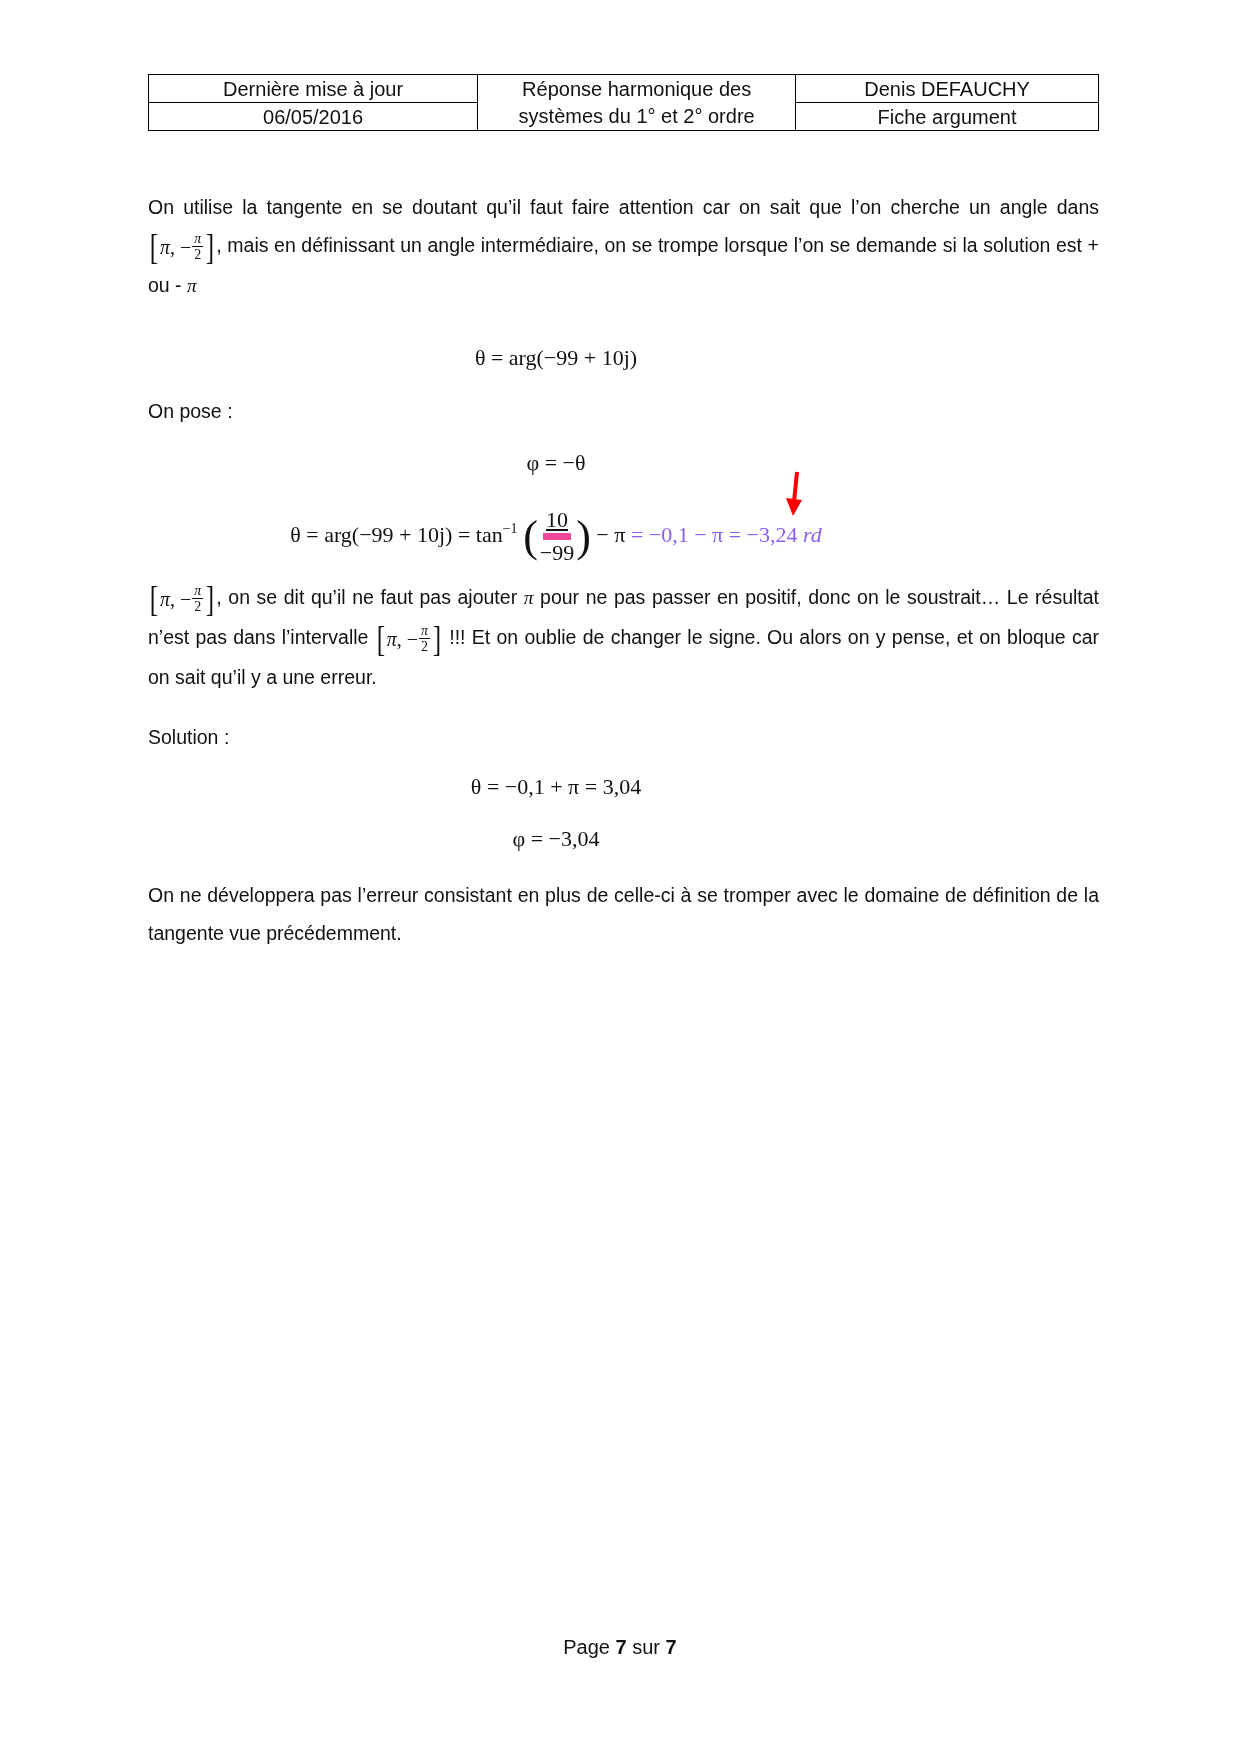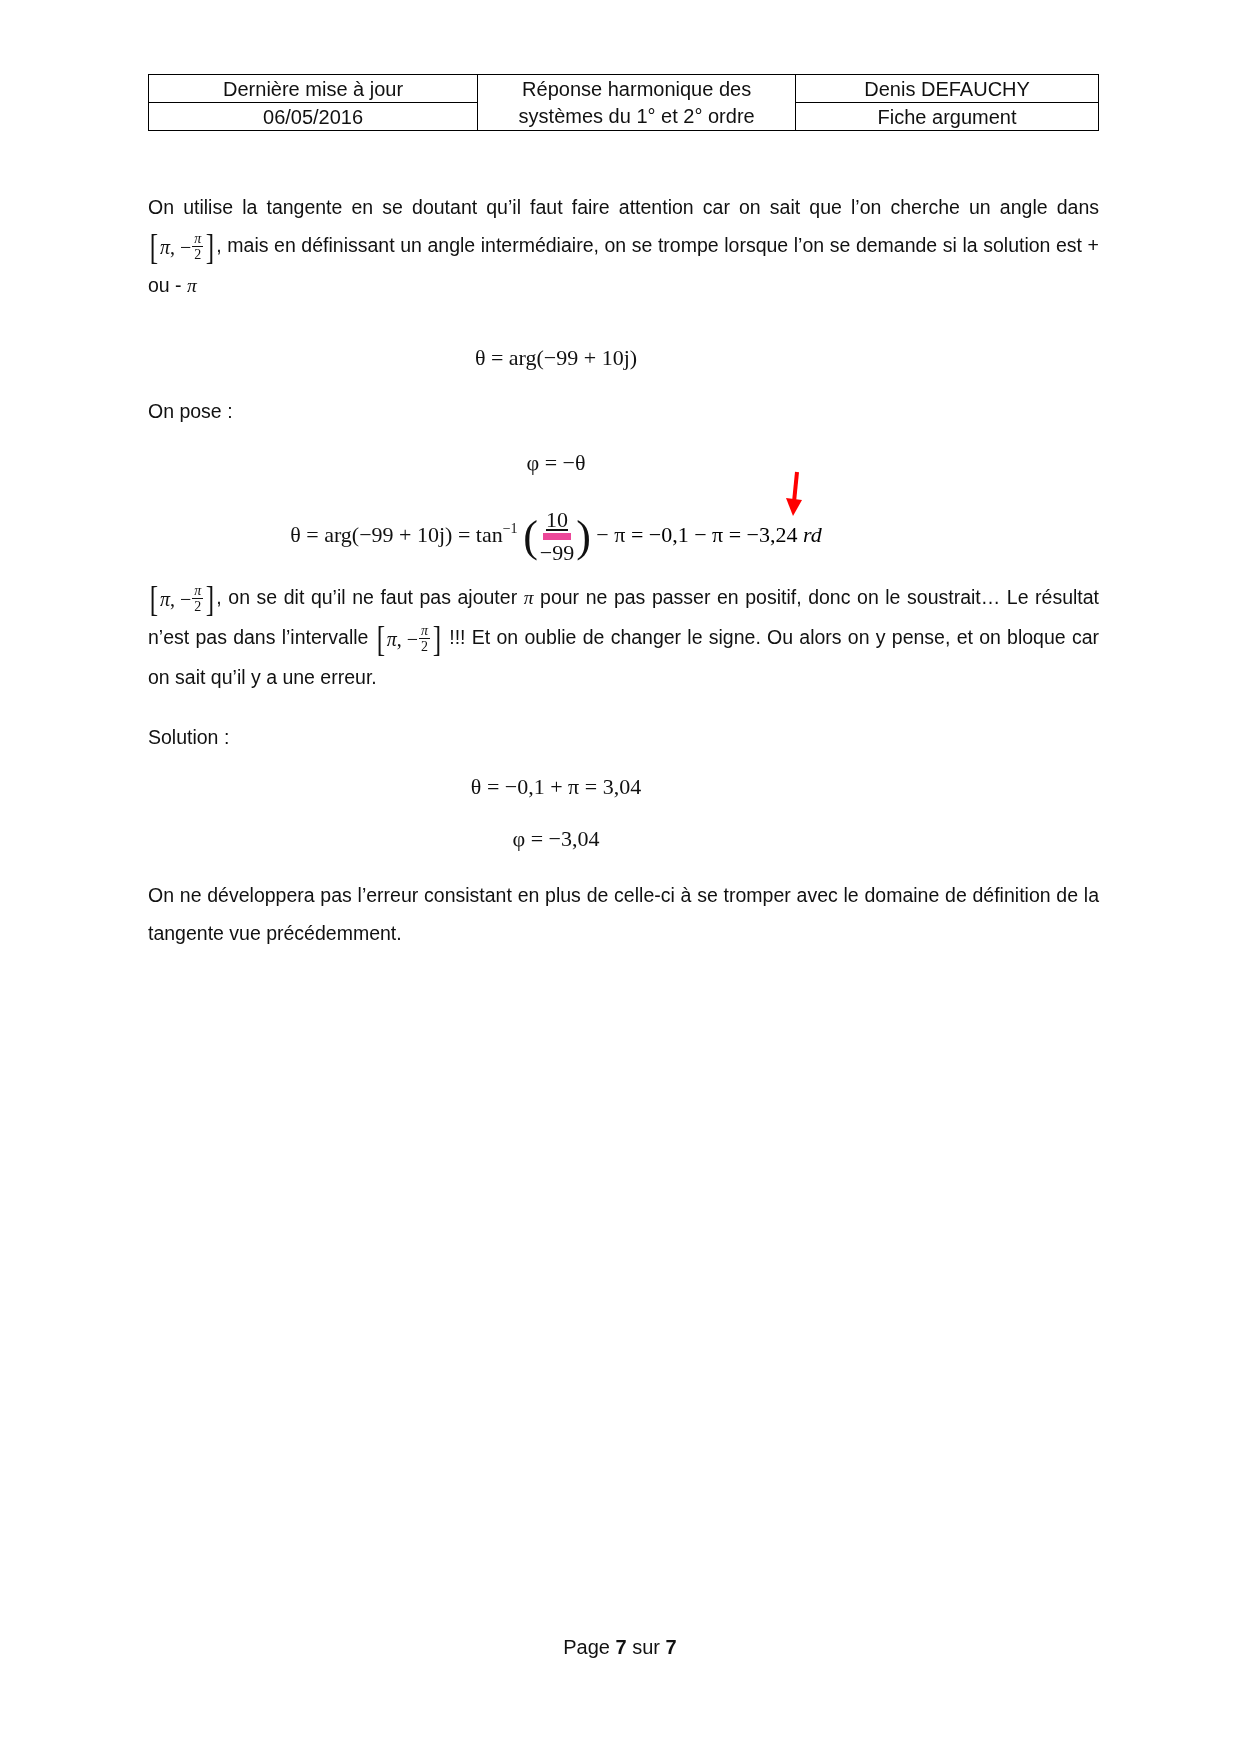--- a/index.html
+++ b/index.html
@@ -16,21 +16,21 @@
   .section-title { position: absolute; left: 148px; top: 163px;
                    font-family: "Liberation Serif", serif; font-weight: bold;
                    font-size: 21px; color: #00a550; }
 
   .para { position: absolute; left: 148px; width: 951px; font-size: 19.5px;
           line-height: 38px; text-align: justify; }
   .math { font-family: "Liberation Serif", serif; }
   .ital { font-style: italic; }
   .eq { position: absolute; left: 0; width: 1112px; text-align: center;
         font-family: "Liberation Serif", serif; font-size: 22px; }
-  .red { color: #000000; }
+  .red { color: #8b5cf6; }
 
   .interval { display: inline-flex; align-items: center; vertical-align: middle;
               font-family: "Liberation Serif", serif; font-size: 20px; }
   .bracket { font-size: 36px; font-weight: 200; line-height: 1; transform: scaleX(0.7); }
   .frac { display: inline-flex; flex-direction: column; align-items: center;
           font-size: 14px; line-height: 15px; margin: 0 1px; }
   .frac .num { border-bottom: 1px solid #111; padding: 0 2px; }
   .bigfrac { display: inline-flex; flex-direction: column; align-items: center;
              vertical-align: middle; font-size: 22px; line-height: 26px; margin: 0 2px; }
   .bigfrac .num { border-bottom: 7px solid #ec4899; padding: 0 3px; text-decoration: underline; }

